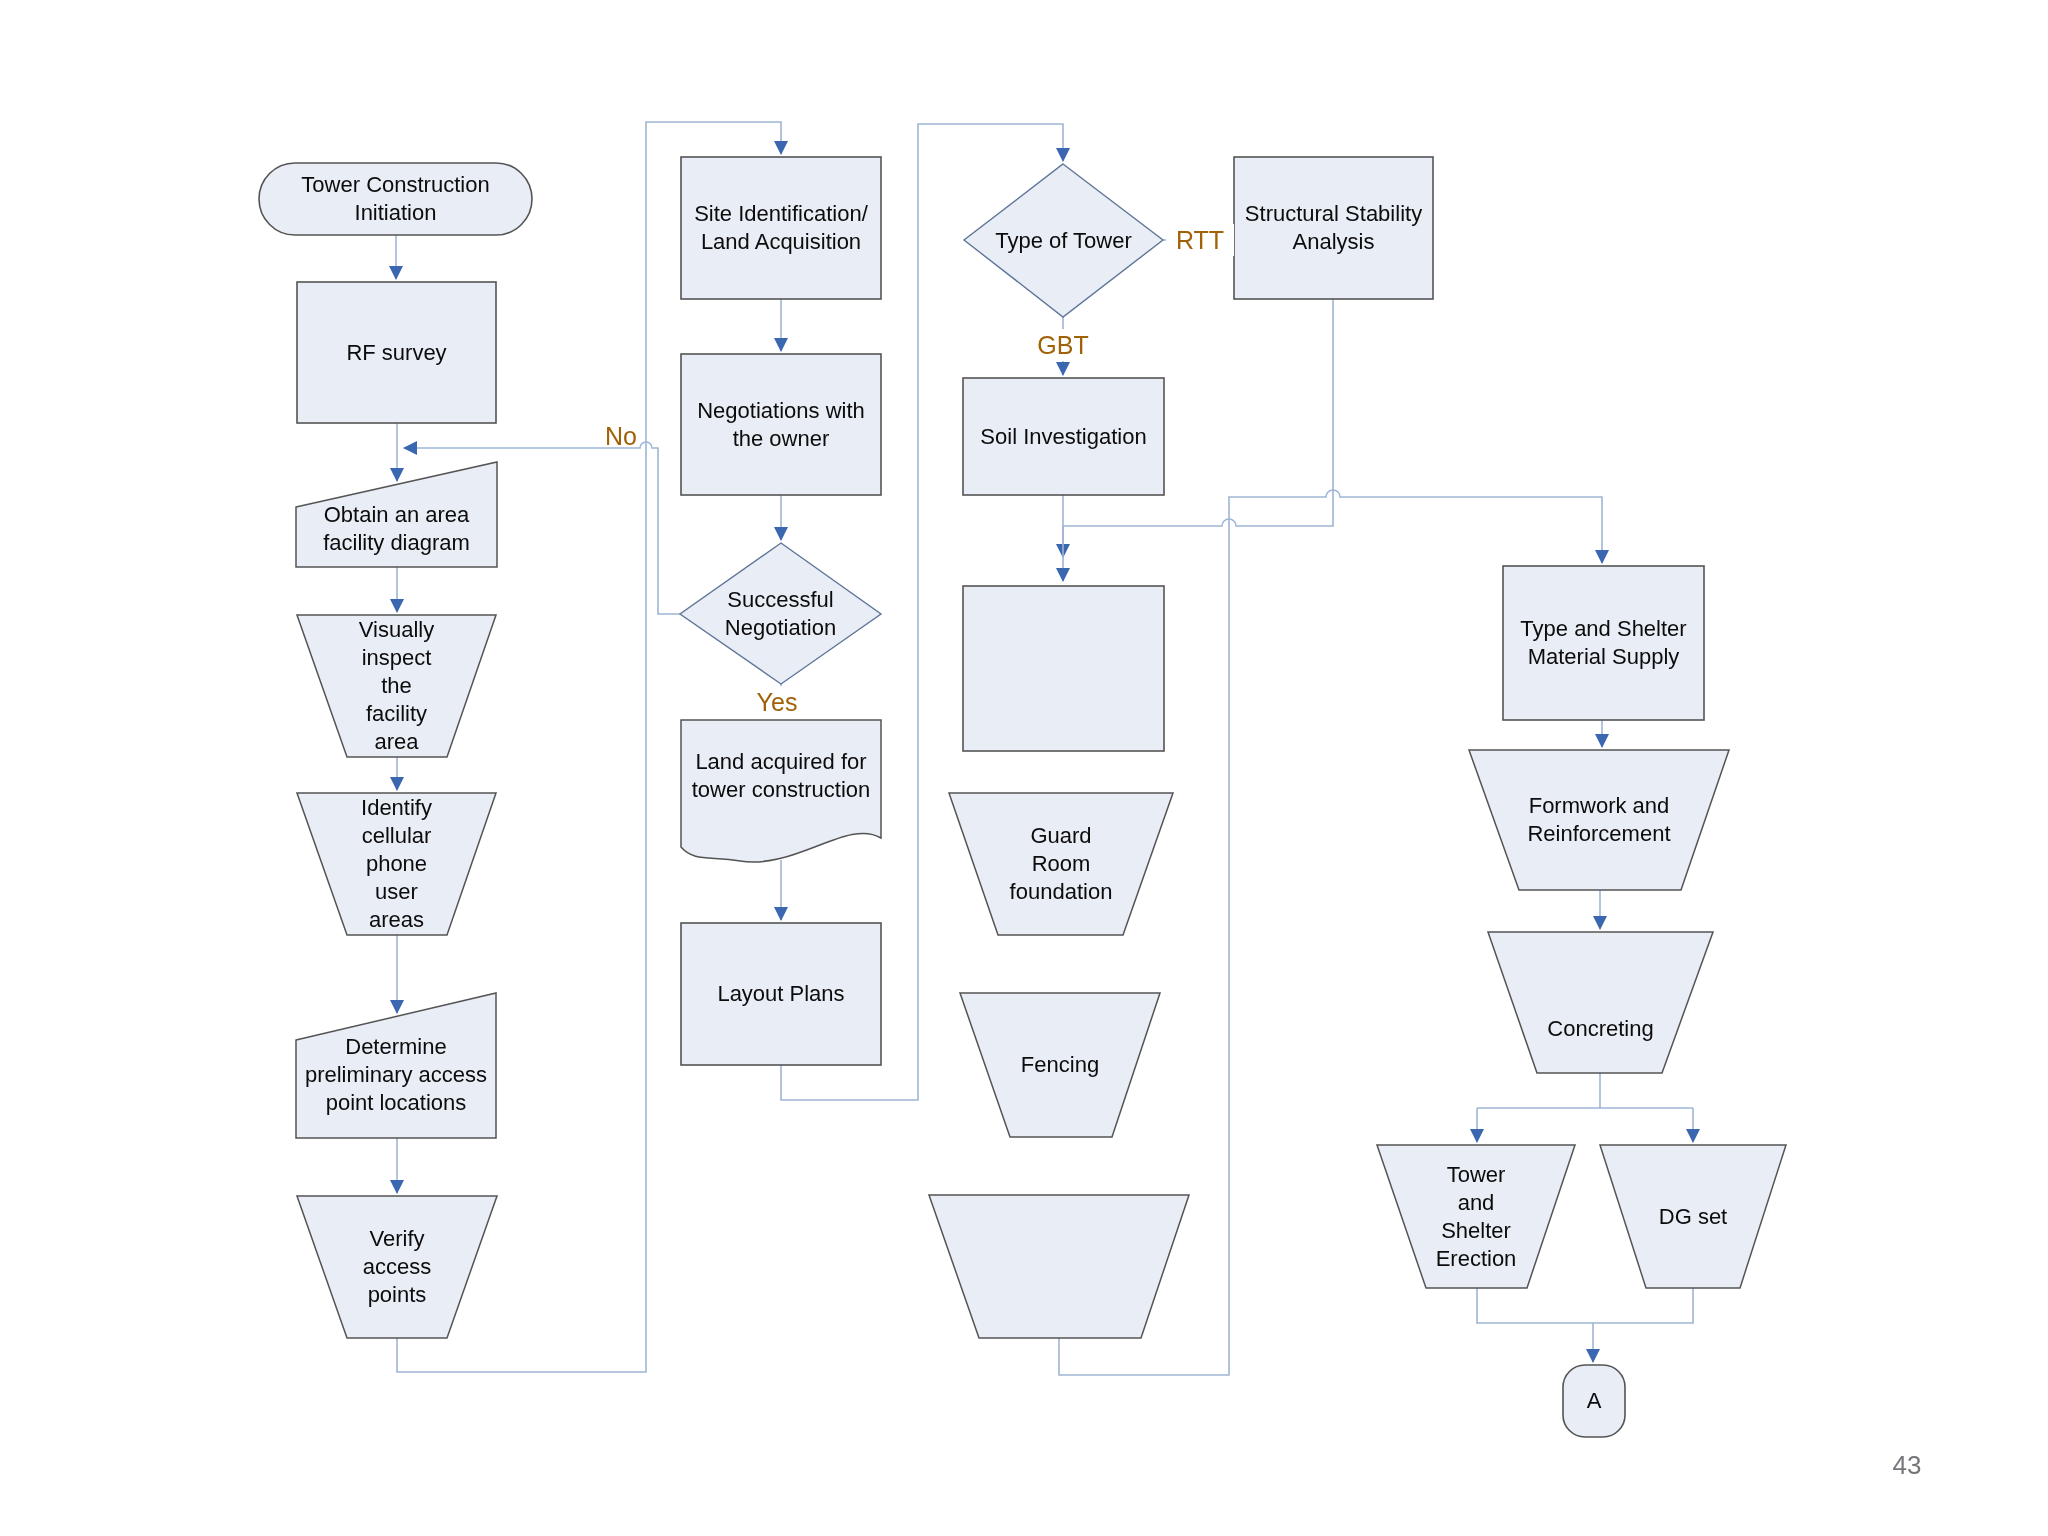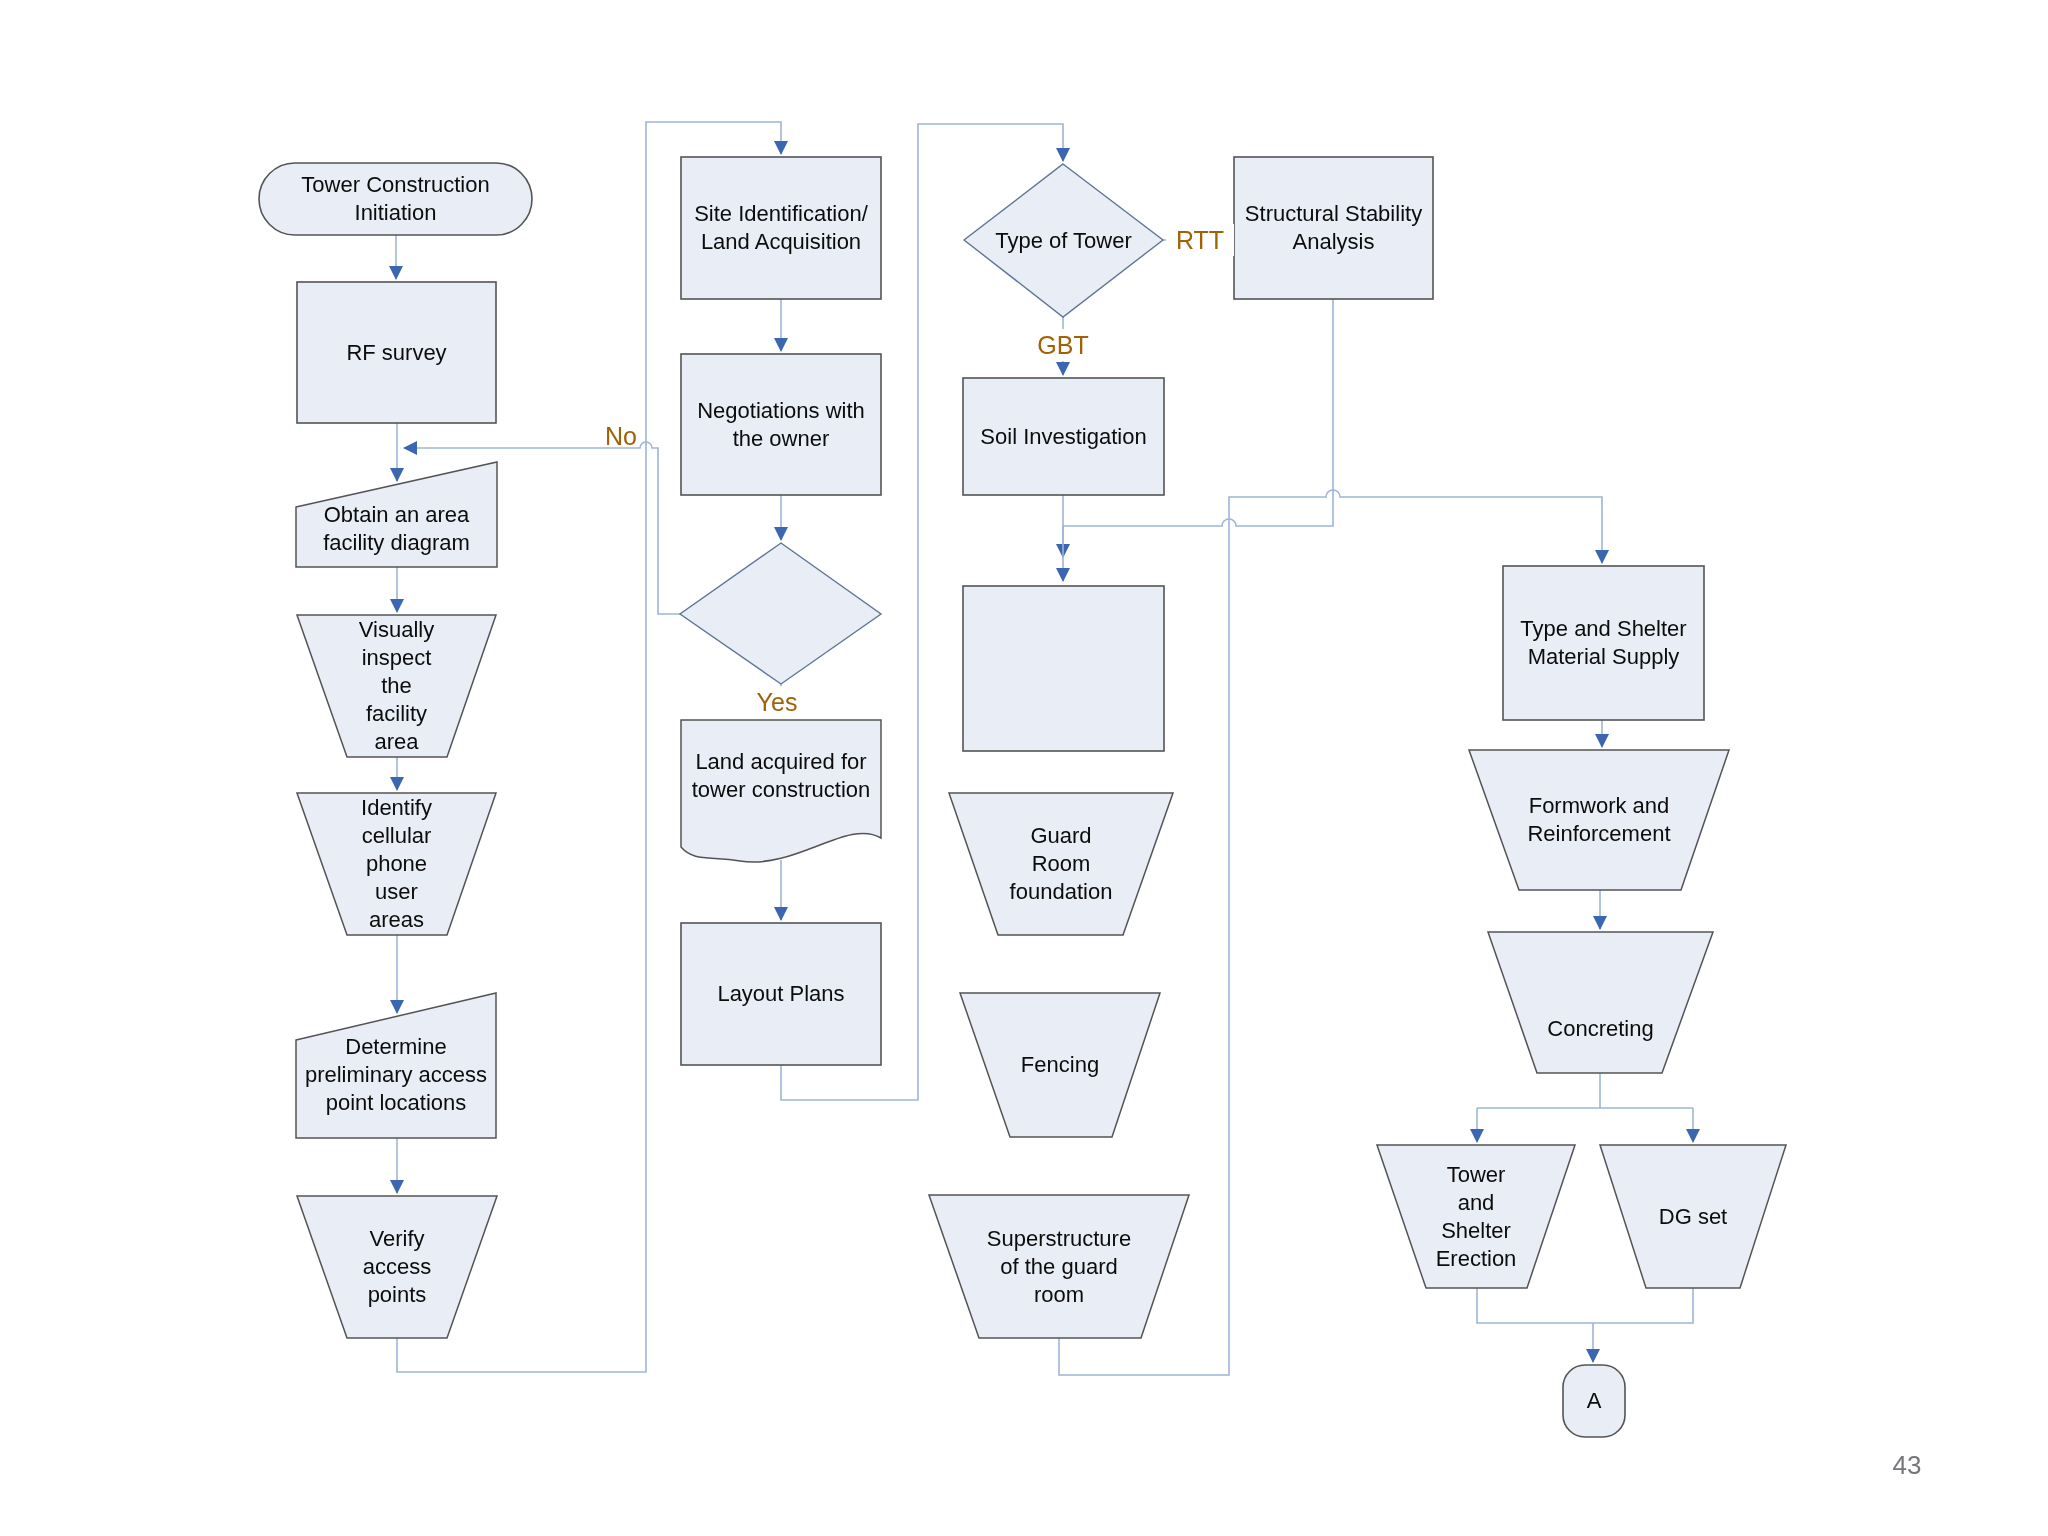--- a/index.html
+++ b/index.html
@@ -131,35 +131,34 @@
 preliminary access
 point locations</div>
   <div class="node-label" style="left:297px;top:1196px;width:200px;height:142px">Verify
 access
 points</div>
 
   <div class="node-label" style="left:681px;top:157px;width:200px;height:142px">Site Identification/
 Land Acquisition</div>
   <div class="node-label" style="left:681px;top:354px;width:200px;height:141px">Negotiations with
 the owner</div>
+  <div class="node-label" style="left:680px;top:543px;width:201px;height:141px">Successful
+Negotiation</div>
   <div class="node-label" style="left:681px;top:720px;width:200px;height:112px">Land acquired for
 tower construction</div>
   <div class="node-label" style="left:681px;top:923px;width:200px;height:142px">Layout Plans</div>
 
   <div class="node-label" style="left:964px;top:164px;width:199px;height:153px">Type of Tower</div>
   <div class="node-label" style="left:1234px;top:157px;width:199px;height:142px">Structural Stability
 Analysis</div>
   <div class="node-label" style="left:963px;top:378px;width:201px;height:117px">Soil Investigation</div>
   <div class="node-label" style="left:949px;top:793px;width:224px;height:142px">Guard
 Room
 foundation</div>
   <div class="node-label" style="left:960px;top:993px;width:200px;height:144px">Fencing</div>
-  <div class="node-label" style="left:929px;top:1195px;width:260px;height:143px">Superstructure
-of the guard
-room</div>
 
   <div class="node-label" style="left:1503px;top:566px;width:201px;height:154px">Type and Shelter
 Material Supply</div>
   <div class="node-label" style="left:1469px;top:750px;width:260px;height:140px">Formwork and
 Reinforcement</div>
   <div class="node-label" style="left:1488px;top:958px;width:225px;height:141px">Concreting</div>
   <div class="node-label" style="left:1377px;top:1145px;width:198px;height:143px">Tower
 and
 Shelter
 Erection</div>

